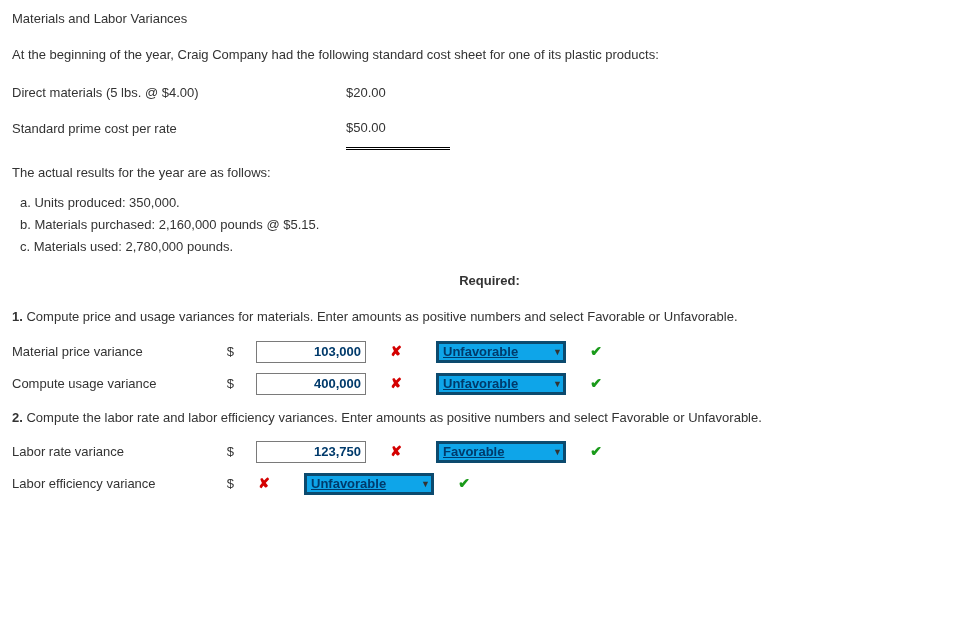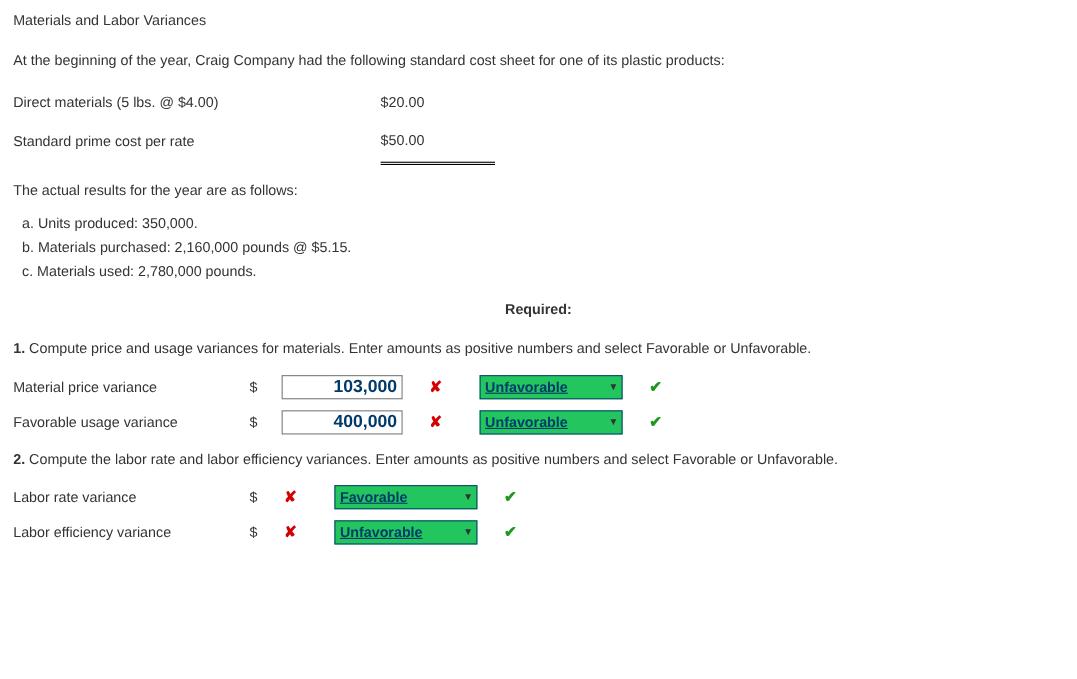--- a/index.html
+++ b/index.html
@@ -59,21 +59,21 @@
     width: 190px;
   }
   .dollar {
     width: 10px;
     text-align: right;
   }
   .amount-input {
     width: 110px;
     height: 22px;
     font-family: Verdana, Geneva, sans-serif;
-    font-size: 16px;
+    font-size: 13px;
     font-weight: bold;
     color: #003a6b;
     text-align: right;
     border: 1px solid #7a7a7a;
     padding: 0 4px;
     box-sizing: border-box;
   }
   .mark {
     font-weight: bold;
     font-size: 14px;
@@ -87,24 +87,24 @@
     display: inline-block;
     margin-left: 10px;
   }
   .fu-select {
     width: 130px;
     height: 22px;
     font-family: Verdana, Geneva, sans-serif;
     font-size: 13px;
     font-weight: bold;
     color: #003a6b;
-    border: 1px solid #0c4a6e;
+    border: 3px solid #0c4a6e;
     padding: 0 18px 0 4px;
     box-sizing: border-box;
-    background: #22c55e;
+    background: #0ea5e9;
     text-decoration: underline;
     appearance: none;
     -webkit-appearance: none;
   }
   .select-caret {
     position: absolute;
     right: 4px;
     top: 50%;
     transform: translateY(-50%);
     pointer-events: none;
@@ -155,41 +155,42 @@
   <span class="select-wrap">
     <select class="fu-select">
       <option>Unfavorable</option>
     </select>
     <span class="select-caret">▼</span>
   </span>
   <span class="mark mark-check">✔</span>
 </div>
 
 <div class="answer-row">
-  <span class="answer-label">Favorable usage variance</span>
+  <span class="answer-label">Compute usage variance</span>
   <span class="dollar">$</span>
   <input class="amount-input" value="400,000" style="">
   <span class="mark mark-x">✘</span>
   <span class="select-wrap">
     <select class="fu-select">
       <option>Unfavorable</option>
     </select>
     <span class="select-caret">▼</span>
   </span>
   <span class="mark mark-check">✔</span>
 </div>
 
 <div class="question" style="margin-top:14px">
   <span class="q-num">2.</span>
   <span>Compute the labor rate and labor efficiency variances. Enter amounts as positive numbers and select Favorable or Unfavorable.</span>
 </div>
 
 <div class="answer-row">
   <span class="answer-label">Labor rate variance</span>
   <span class="dollar">$</span>
+  <input class="amount-input" value="123,750" style="">
   <span class="mark mark-x">✘</span>
   <span class="select-wrap">
     <select class="fu-select">
       <option>Favorable</option>
     </select>
     <span class="select-caret">▼</span>
   </span>
   <span class="mark mark-check">✔</span>
 </div>
 

